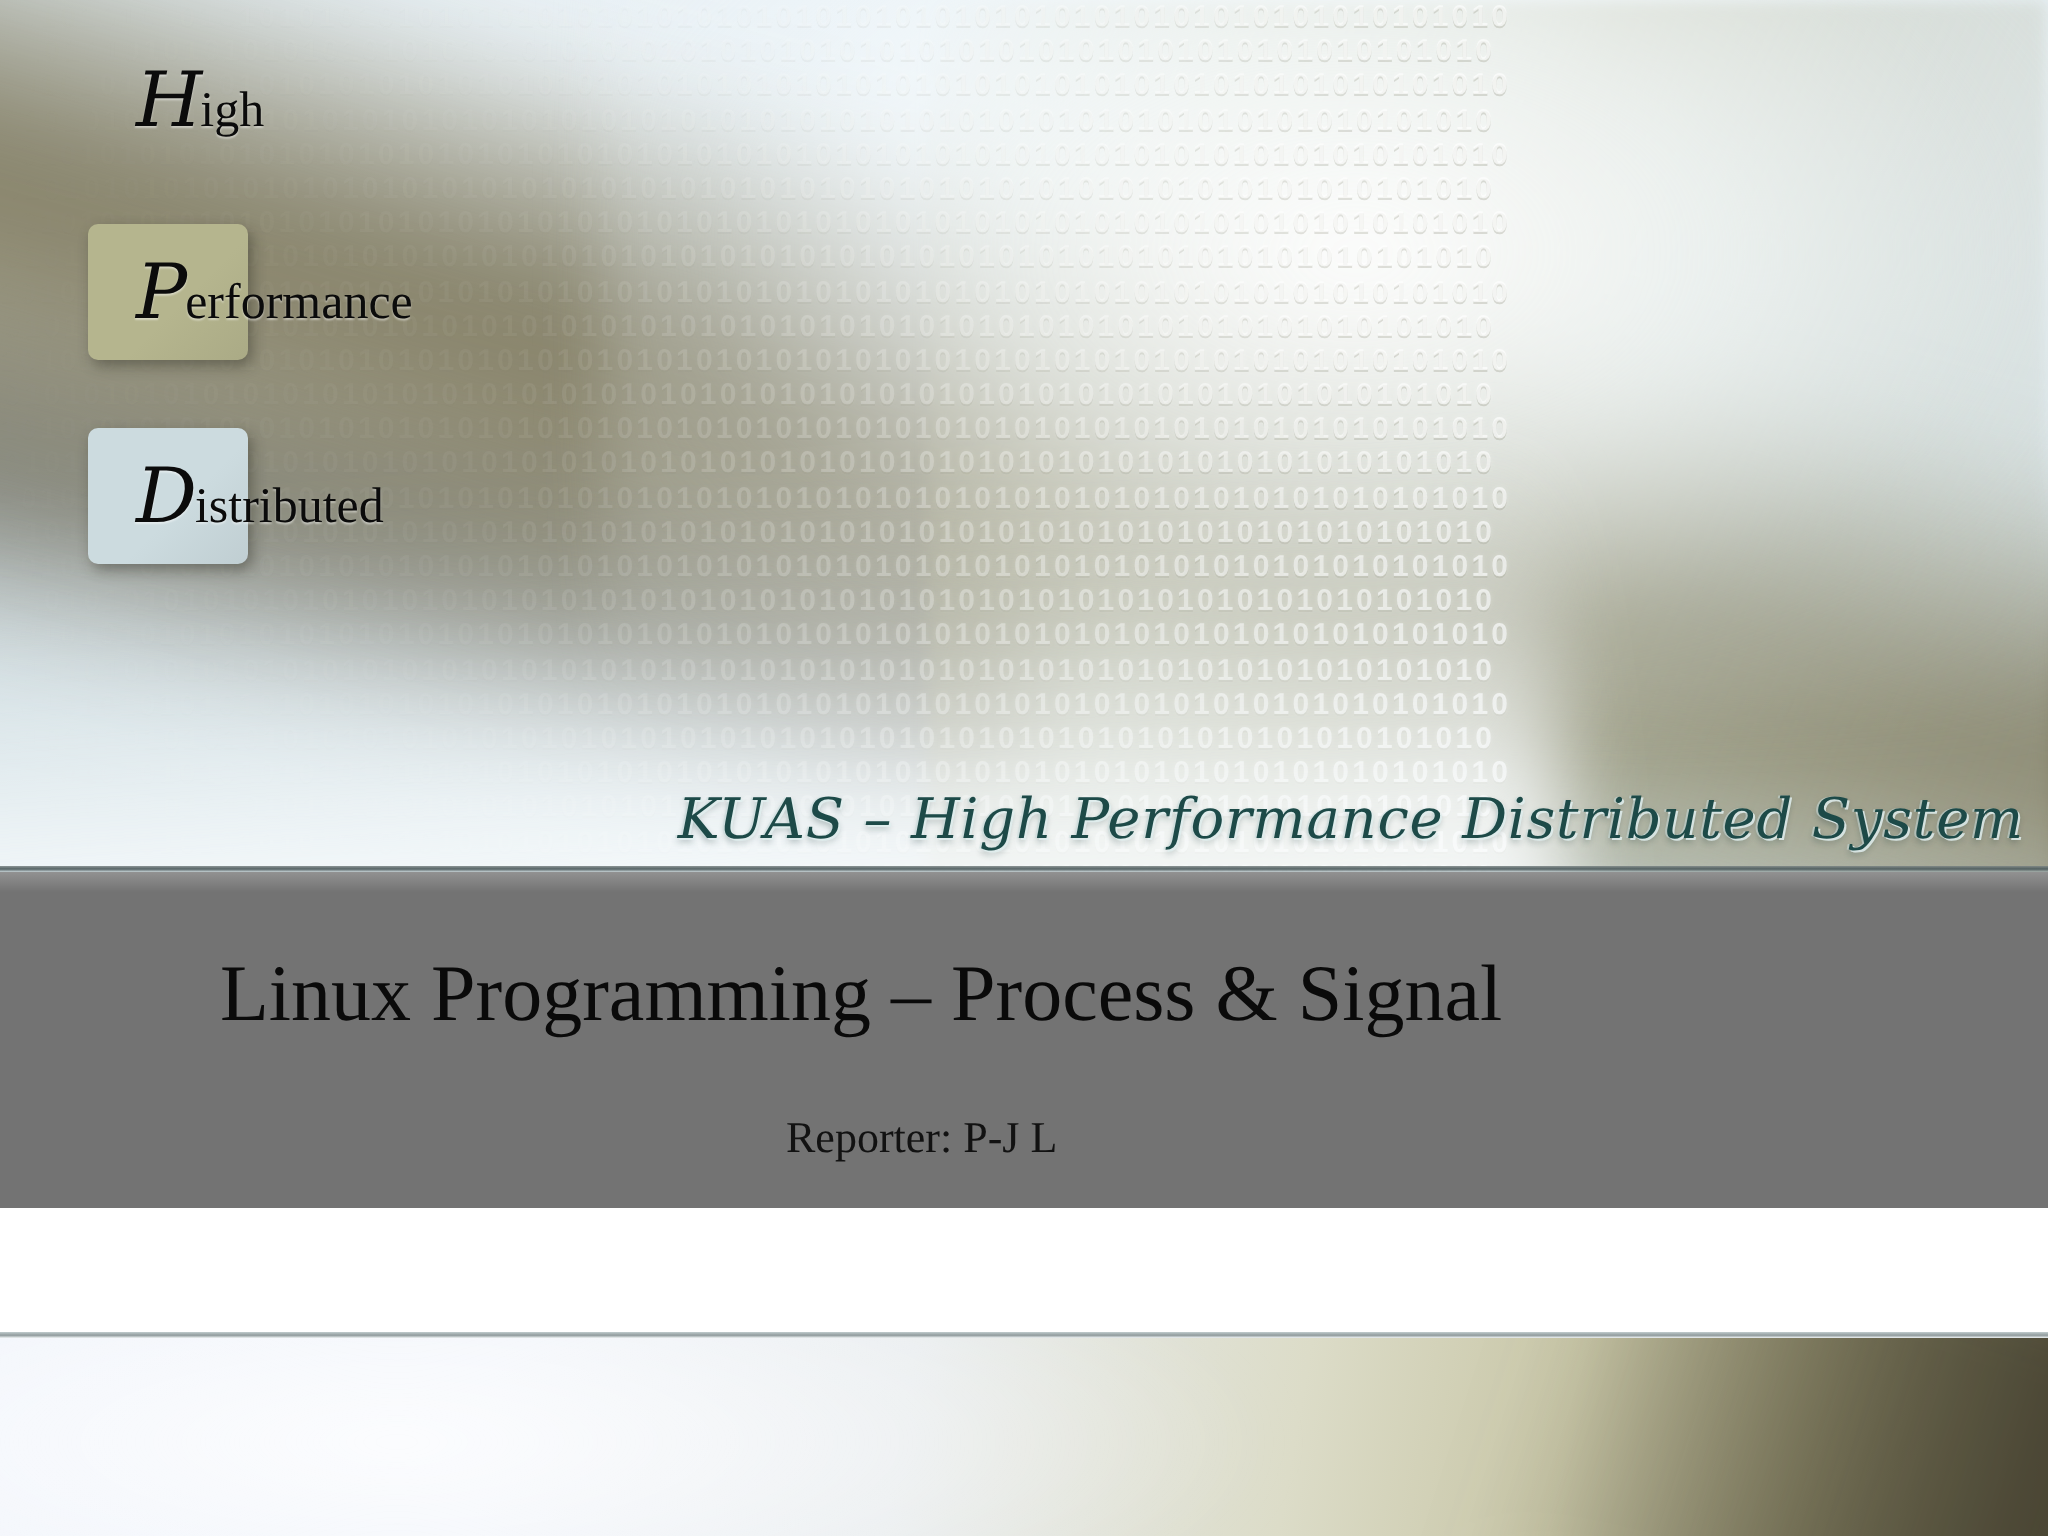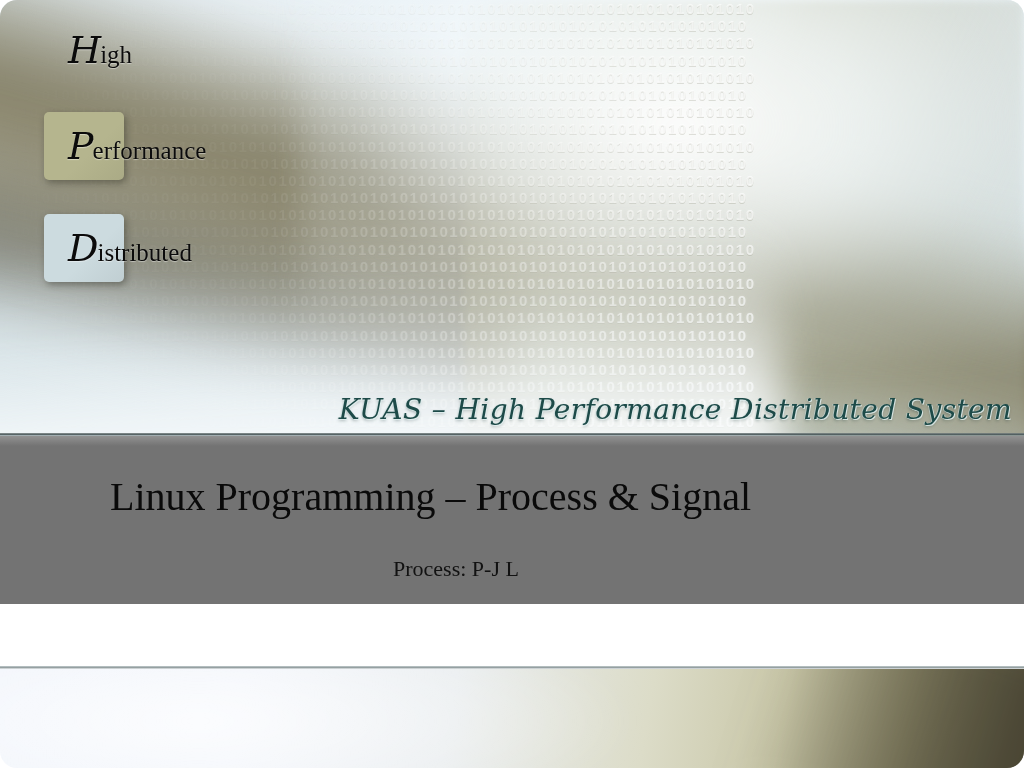--- a/index.html
+++ b/index.html
@@ -9,21 +9,20 @@
     width:1024px; height:768px;
     overflow:hidden;
     background:#ffffff;
     font-family:"Liberation Serif", serif;
   }
 
   #slide {
     position:relative;
     width:1024px; height:768px;
     overflow:hidden;
-    border-radius:17px;
   }
 
   
   #hero {
     position:absolute;
     left:0; top:0;
     width:1024px; height:436px;
     overflow:hidden;
     background:#e9f1f6;
   }
@@ -347,21 +346,21 @@
     </div>
 
     <div id="wordart">KUAS – High Performance Distributed System</div>
   </div>
 
   <div id="hero-divider"></div>
 
   <div id="title-band">
     <div class="top-sheen"></div>
     <div id="slide-title">Linux Programming – Process &amp; Signal</div>
-    <div id="slide-subtitle">Process: P-J L</div>
+    <div id="slide-subtitle">Reporter: P-J L</div>
   </div>
 
   <div id="band-divider"></div>
 
   <div id="bottom-strip">
     <div class="bs-glow"></div>
     <div class="bs-dark"></div>
   </div>
 
 </div>

